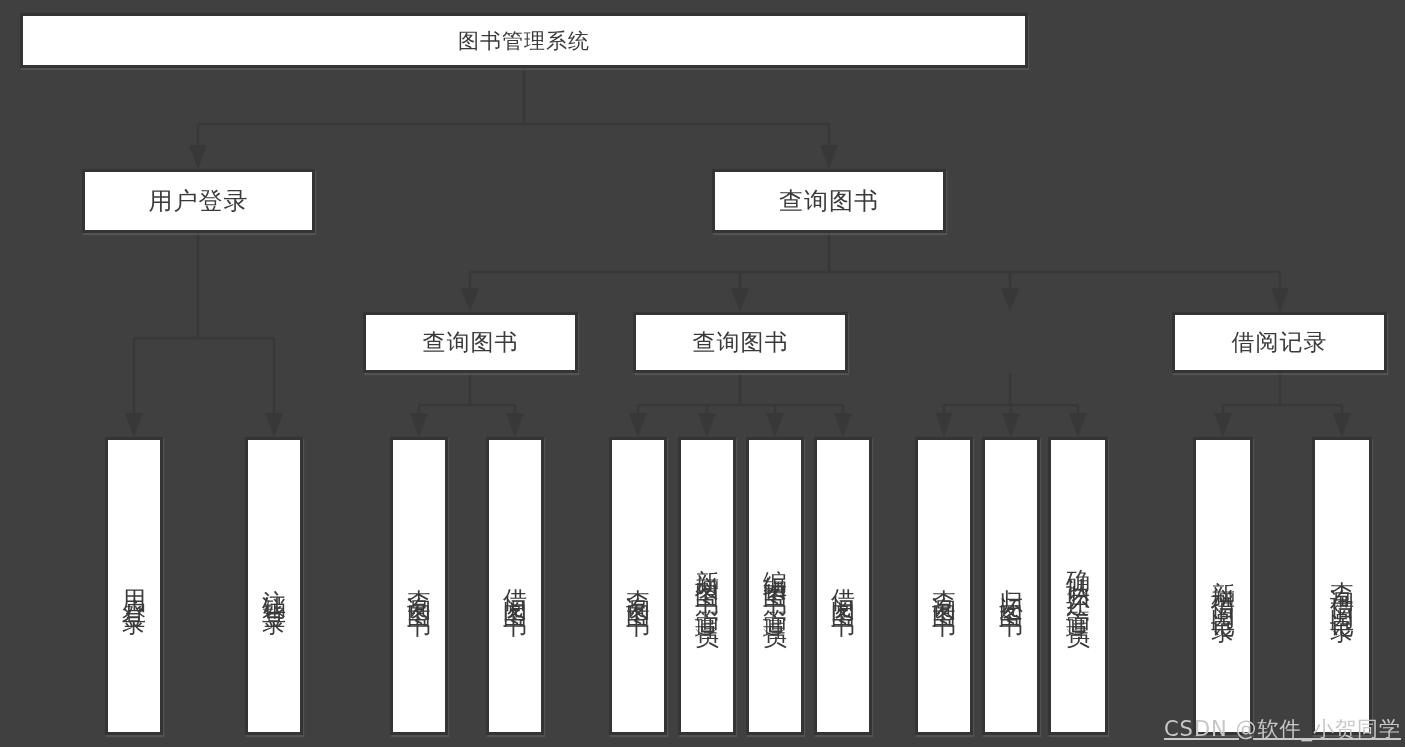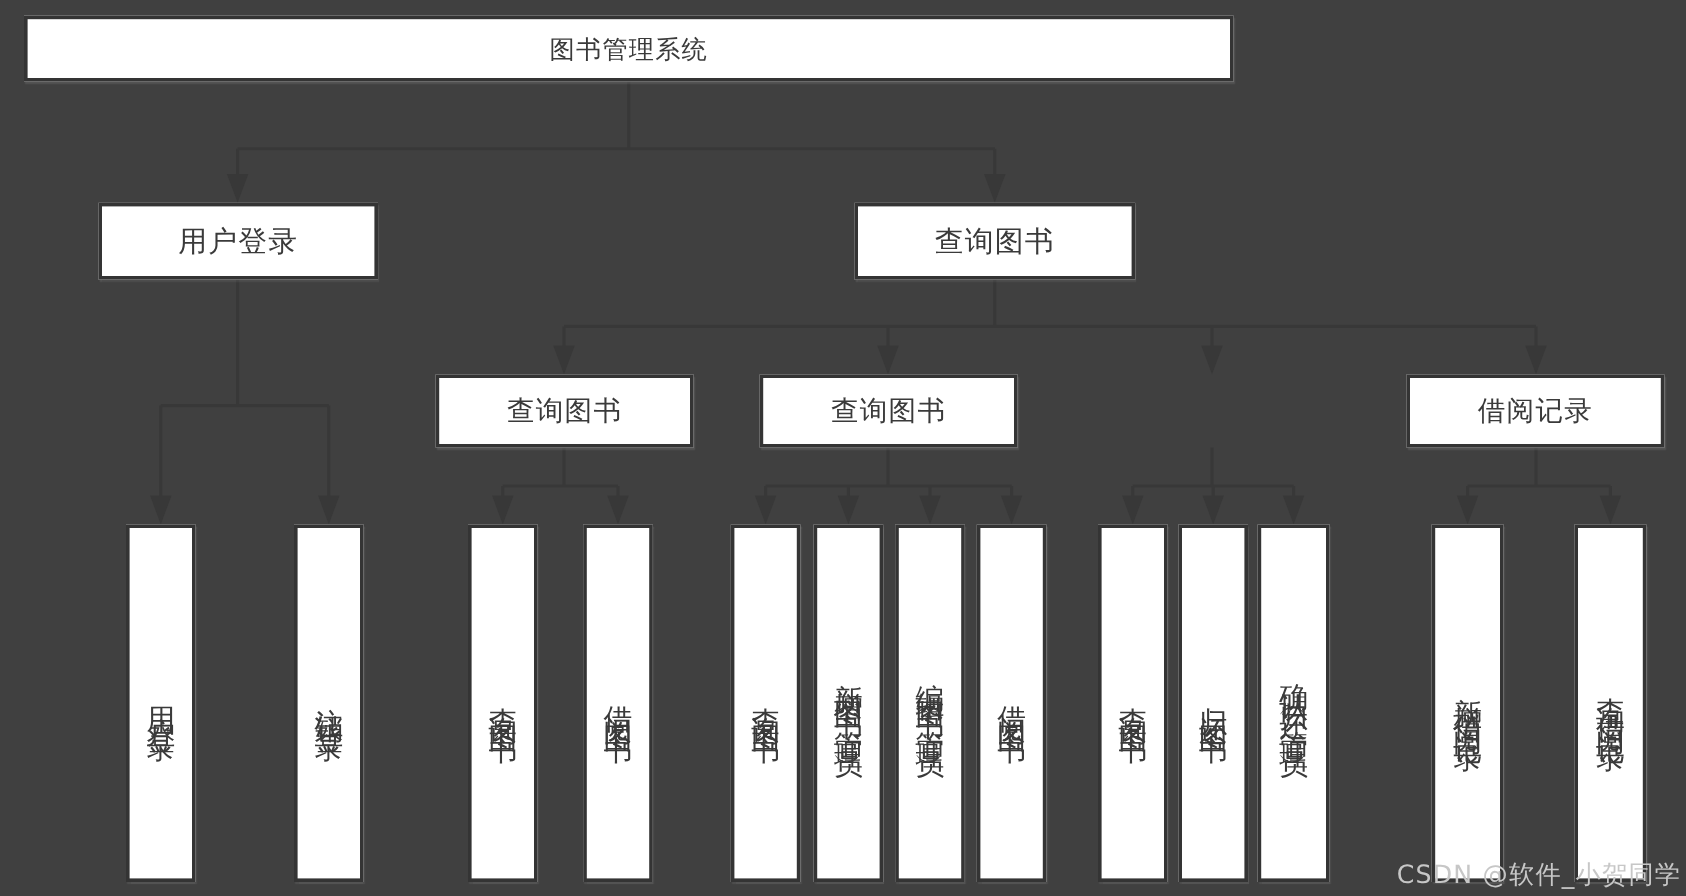--- a/index.html
+++ b/index.html
@@ -52,20 +52,21 @@
   }
   .watermark {
     position: absolute;
     right: 4px;
     bottom: 4px;
     z-index: 3;
     font-size: 21px;
     color: #c7c7c7;
     letter-spacing: 1px;
     white-space: nowrap;
+    text-decoration: underline;
   }
 </style>
 </head>
 <body>
 
 <div class="stage">
 
   <svg class="connectors" viewBox="0 0 1405 747" xmlns="http://www.w3.org/2000/svg">
     <path fill="none" stroke="#383838" stroke-width="2.6" d="
       M524 68 V124  M198 124 H829  M198 124 V152  M829 124 V152

